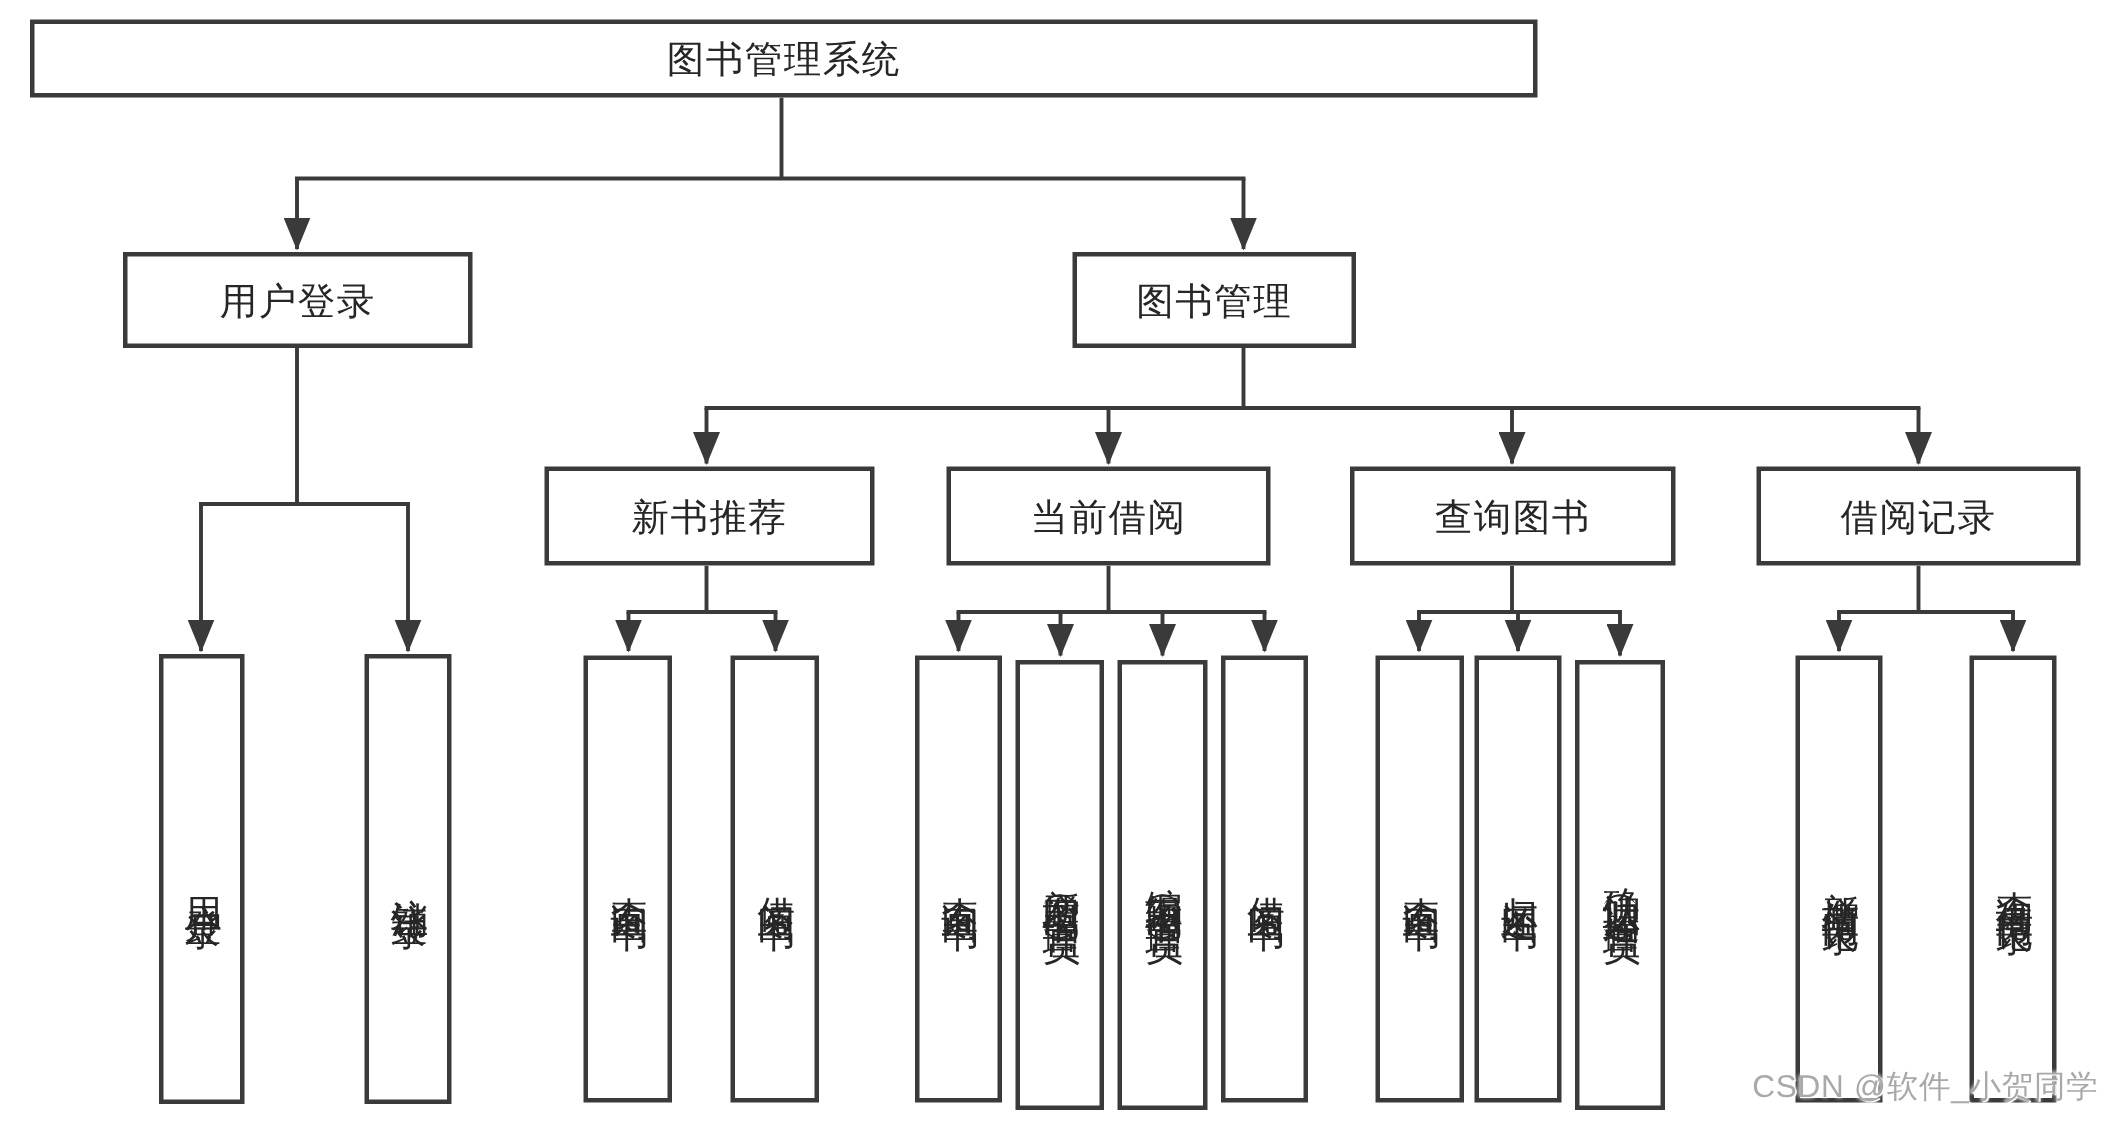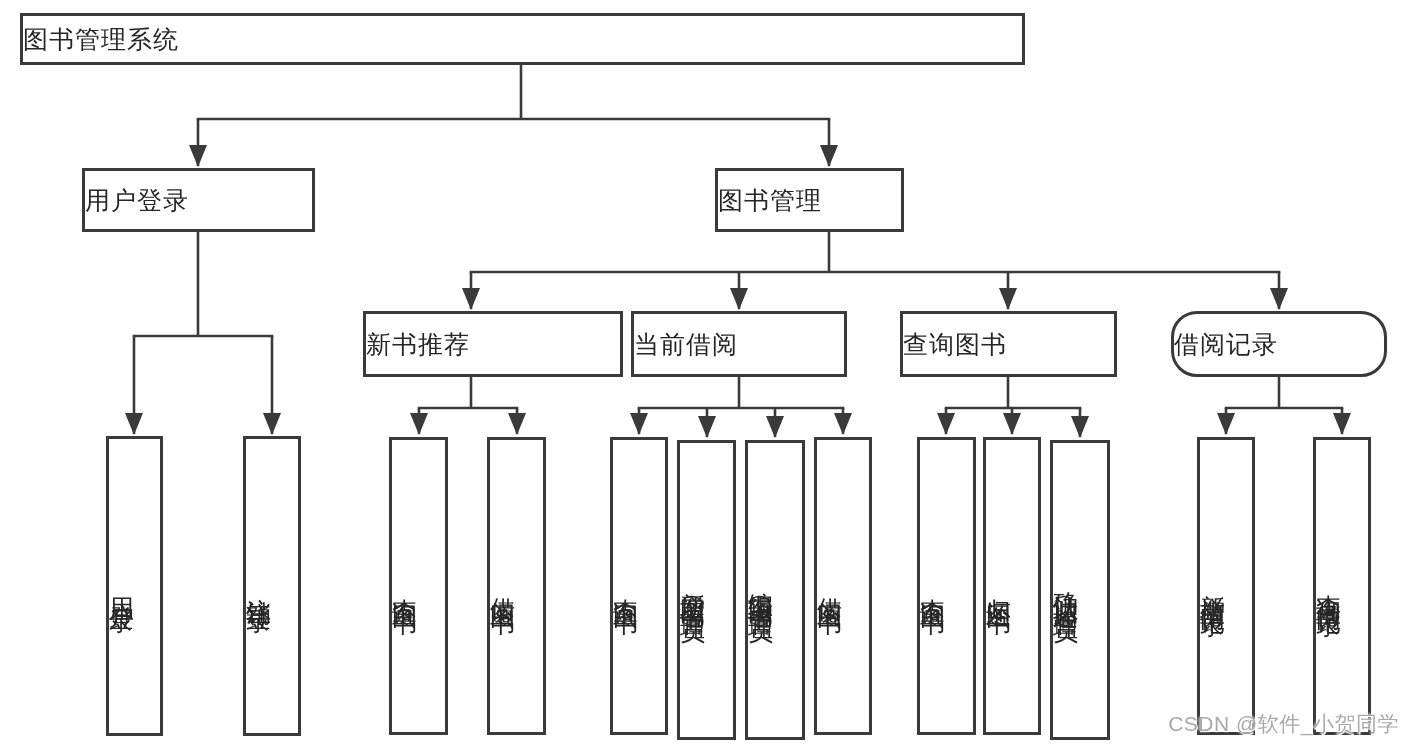--- a/index.html
+++ b/index.html
@@ -31,21 +31,21 @@
     stroke-width: 2.6;
     fill: none;
   }
   .arrowhead-shape { fill: var(--line); }
   .box {
     position: absolute;
     background: #fff;
     border: 3px solid var(--line);
     display: flex;
     align-items: center;
-    justify-content: flex-start;
+    justify-content: center;
     color: var(--text);
   }
   .box .lbl {
     font-size: 25px;
     letter-spacing: 1px;
     white-space: nowrap;
     color: var(--text);
   }
   .v-box .lbl {
     writing-mode: vertical-rl;
@@ -124,30 +124,30 @@
     <span class="lbl">图书管理系统</span>
   </div>
 
   <div class="box" style="left:82px; top:168px; width:233px; height:64px;">
     <span class="lbl">用户登录</span>
   </div>
   <div class="box" style="left:715px; top:168px; width:189px; height:64px;">
     <span class="lbl">图书管理</span>
   </div>
 
-  <div class="box" style="left:363px; top:311px; width:260px; height:66px;">
+  <div class="box" style="left:363px; top:311px; width:220px; height:66px;">
     <span class="lbl">新书推荐</span>
   </div>
   <div class="box" style="left:631px; top:311px; width:216px; height:66px;">
     <span class="lbl">当前借阅</span>
   </div>
   <div class="box" style="left:900px; top:311px; width:217px; height:66px;">
     <span class="lbl">查询图书</span>
   </div>
-  <div class="box" style="left:1171px; top:311px; width:216px; height:66px;border-radius:26px;">
+  <div class="box" style="left:1171px; top:311px; width:216px; height:66px;">
     <span class="lbl">借阅记录</span>
   </div>
 
   <div class="box v-box" style="left:106px; top:436px; width:57px; height:300px;">
     <span class="lbl">用户登录</span>
   </div>
   <div class="box v-box" style="left:243px; top:436px; width:58px; height:300px;">
     <span class="lbl">注销登录</span>
   </div>
 

